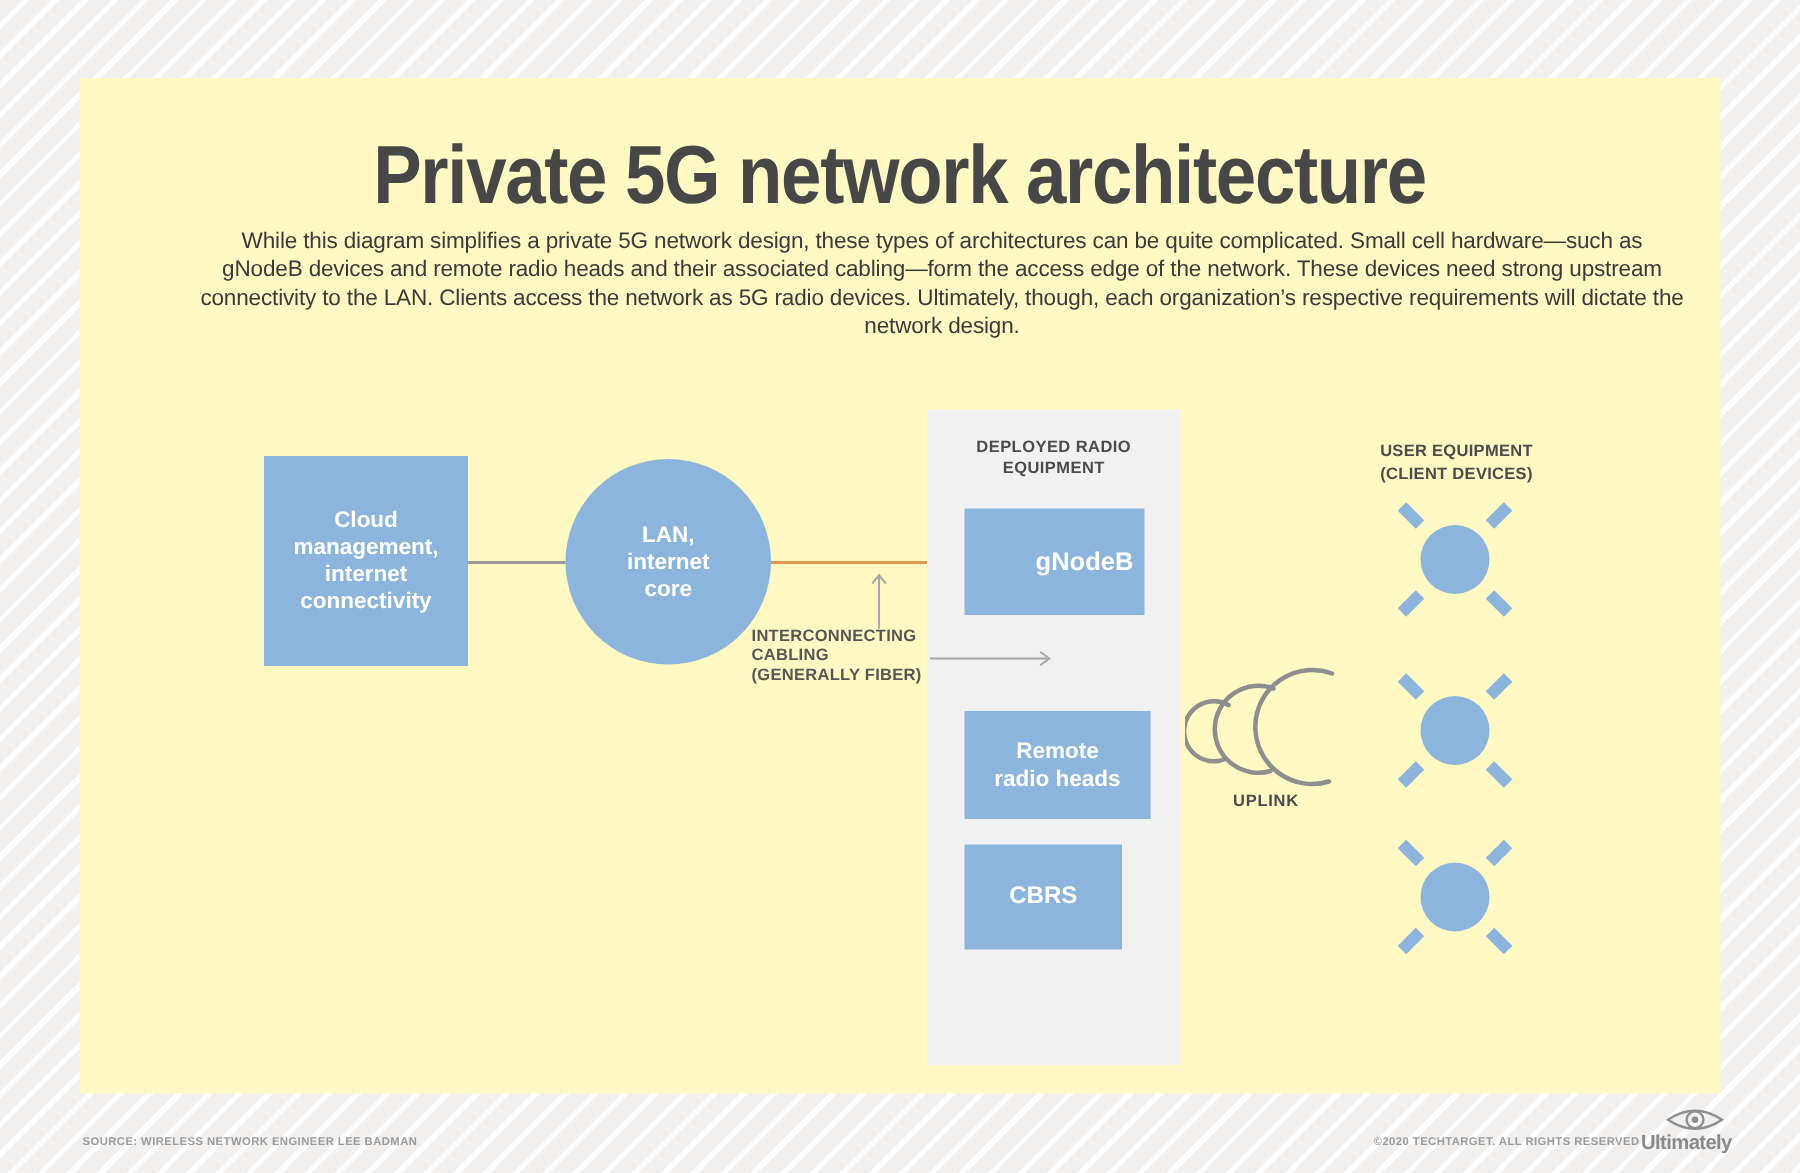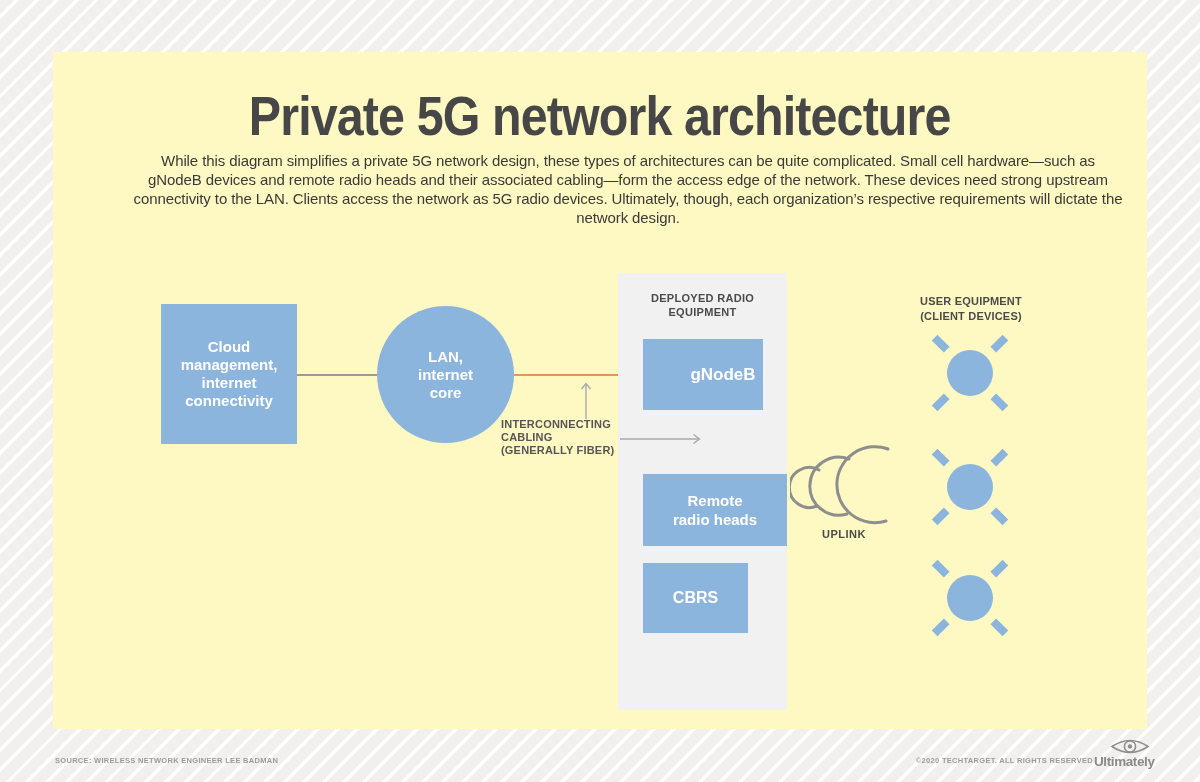--- a/index.html
+++ b/index.html
@@ -16,24 +16,24 @@
            font-size:55px; font-weight:bold; color:#474747; letter-spacing:-1px; }
   .title span { display:inline-block; transform:scaleX(0.88); transform-origin:center; white-space:nowrap; }
 
   .desc { position:absolute; top:99px; left:52px; width:990px; text-align:center;
           font-size:15px; line-height:19px; color:#3a3a3a; letter-spacing:-0.1px;margin-left:28px; }
 
   .node { position:absolute; background:#8cb5de; color:#ffffff; font-weight:bold;
           display:flex; flex-direction:column; align-items:center; justify-content:center;
           text-align:center; }
   .node span { display:block; }
-  .cloud  { left:108px; top:252px; width:136px; height:140px; font-size:15px; line-height:18px; }
+  .cloud  { left:123px; top:252px; width:136px; height:140px; font-size:15px; line-height:18px; }
   .lan    { left:324px; top:254px; width:137px; height:137px; border-radius:50%; font-size:15px; line-height:18px; }
   .gnodeb { left:590px; top:287px; width:120px; height:71px; font-size:17px;padding-left:40px; }
-  .rrh    { left:590px; top:422px; width:144px; height:72px; font-size:15px; line-height:19px; }
+  .rrh    { left:590px; top:422px; width:124px; height:72px; font-size:15px; line-height:19px; }
   .cbrs   { left:590px; top:511px; width:105px; height:70px; font-size:16px; }
 
   .conn { position:absolute; }
   .gray-h   { left:244px; top:322px; width:80px;  height:2px; background:#9a9a9a; }
   .orange-h { left:461px; top:322px; width:129px; height:2px; background:#e2984e; }
   .orange-v { left:649px; top:358px; width:2px;  height:64px; background:#e2984e; }
 
   .panel { position:absolute; left:565px; top:221px; width:169px; height:437px; background:#f1f1f1; }
   .panel-title { position:absolute; top:18px; left:0; width:100%; text-align:center;
                  font-size:11px; font-weight:bold; letter-spacing:0.3px; color:#4b4b4b; line-height:14px; }

